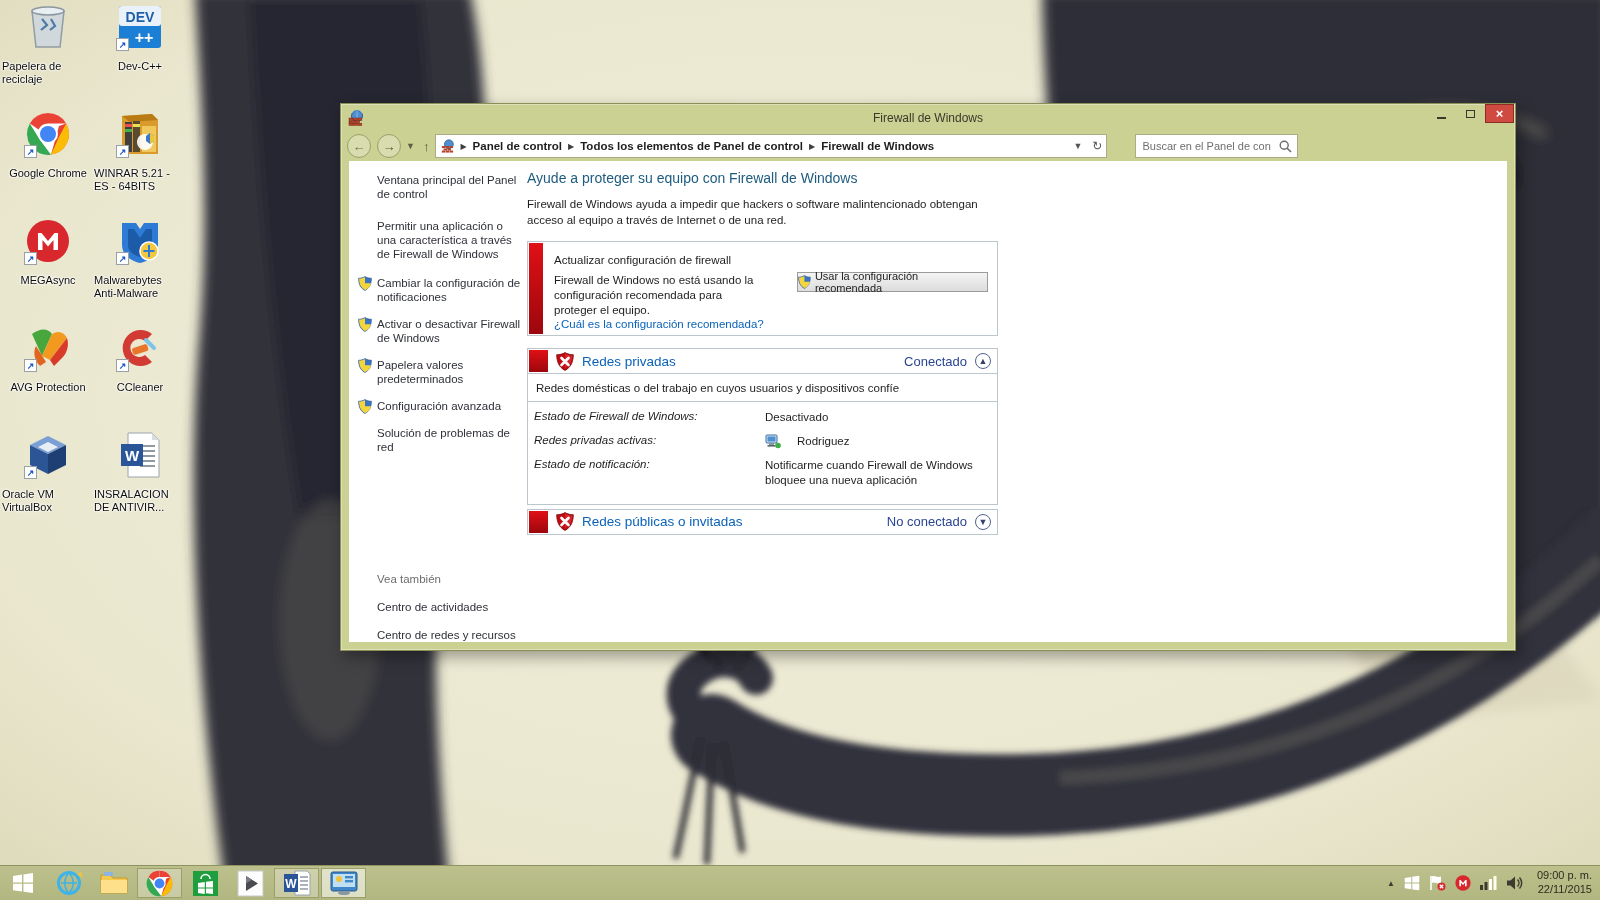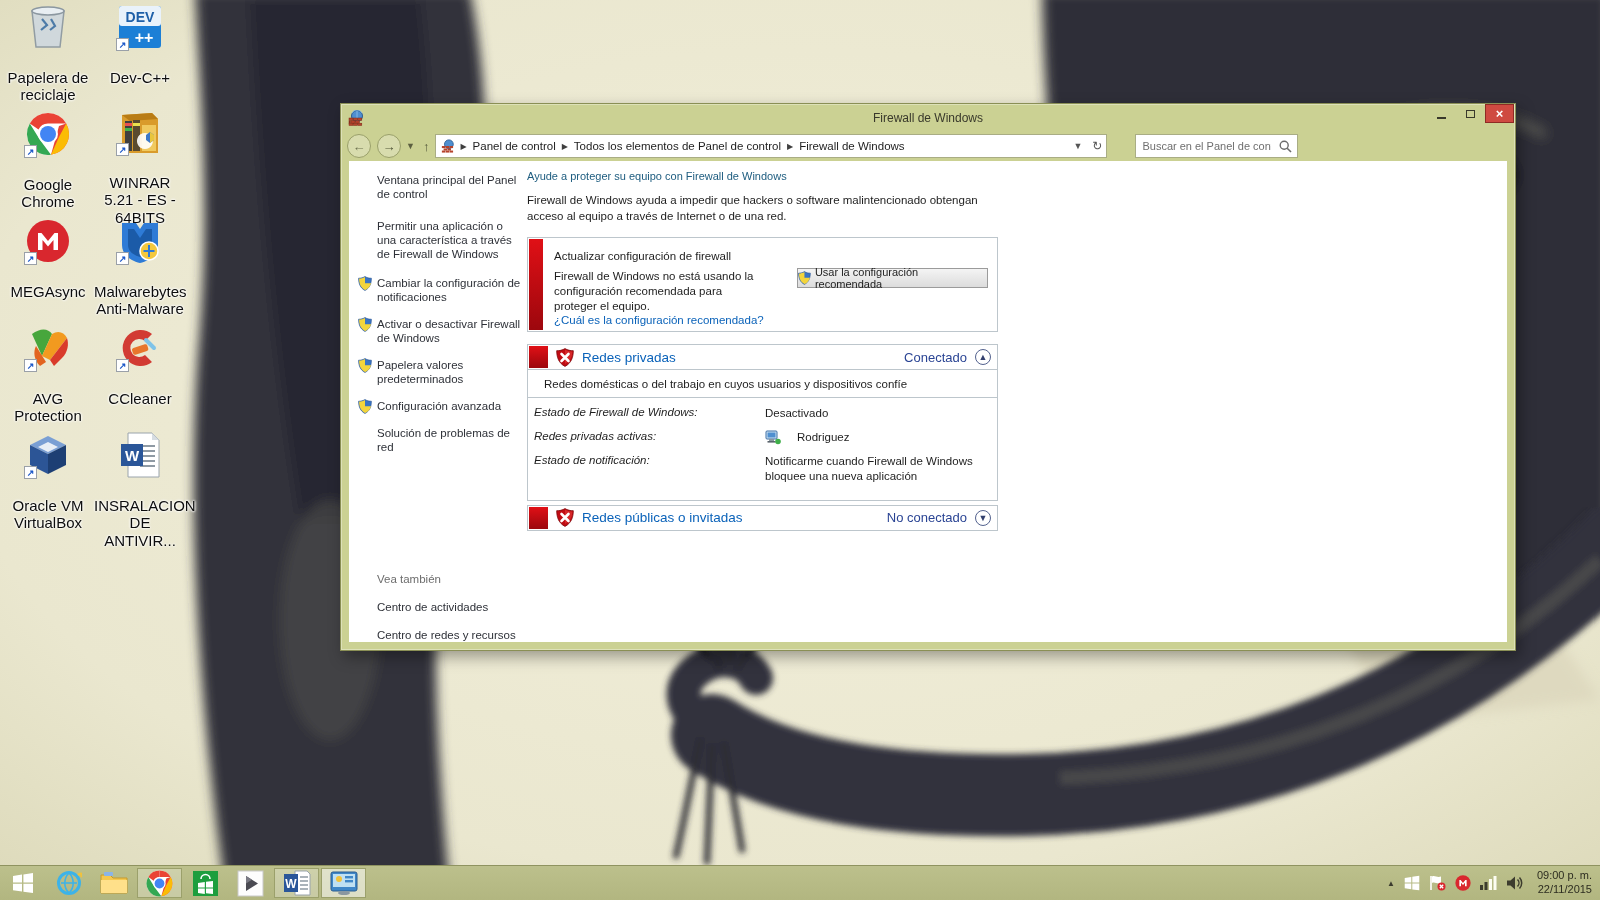--- a/index.html
+++ b/index.html
@@ -7,21 +7,21 @@
   body { font-family:"Liberation Sans", sans-serif; position:relative; background:#ebe8d0; }
 
   
   #wallpaper { position:absolute; inset:0; }
 
   
   .desktop-grid { position:absolute; left:2px; top:4px; display:grid;
     grid-template-columns:92px 92px; grid-auto-rows:107px; }
   .dicon { width:92px; display:flex; flex-direction:column; align-items:center; cursor:default; }
   .dicon .art { width:46px; height:46px; position:relative; display:flex; align-items:center; justify-content:center; }
-  .dicon .lbl { margin-top:19px; font-size:15px; line-height:1.15; text-align:center; color:#0d0d0d;
+  .dicon .lbl { margin-top:10px; font-size:11px; line-height:1.15; color:#0d0d0d;
     text-shadow:0 0 3px #fff,0 0 3px #fff,0 0 2px #fff; max-width:92px; }
   .shortcut { position:absolute; left:-1px; bottom:-1px; width:13px; height:13px; background:#fff;
     border:1px solid #9aa0a8; display:flex; align-items:center; justify-content:center;
     font-size:9px; color:#1a57c8; font-weight:bold; }
 
   
   .window { position:absolute; left:340px; top:103px; width:1176px; height:548px;
     background:#cbd193; border:1px solid #8a8f55; box-shadow:0 0 0 1px rgba(255,255,255,.35) inset, 4px 6px 14px rgba(0,0,0,.35); }
   .titlebar { position:absolute; left:0; top:0; right:0; height:27px; display:flex; align-items:center; }
   .titlebar .app-ico { margin-left:7px; }
@@ -35,21 +35,21 @@
 
   .addr-row { position:absolute; left:0; top:27px; right:0; height:30px; display:flex; align-items:center; }
   .navbtn { width:24px; height:24px; border-radius:50%; border:1px solid #9aa06a; color:#6e7350;
     display:flex; align-items:center; justify-content:center; font-size:13px; margin-left:6px;
     background:rgba(255,255,255,.25); cursor:pointer; }
   .navbtn.fwd { color:#4f5436; }
   .tinybtn { color:#5c6040; font-size:9px; margin-left:5px; cursor:pointer; }
   .upbtn { color:#4f5436; font-size:13px; margin:0 6px 0 8px; cursor:pointer; }
   .crumbbar { flex:0 0 auto; width:672px; height:24px; background:#fff; border:1px solid #a9ad84;
     display:flex; align-items:center; font-size:11.5px; color:#1e1e1e; position:relative; }
-  .crumb { padding:0 4px; cursor:pointer; white-space:nowrap; }
+  .crumb { padding:0 4px; cursor:pointer; white-space:nowrap;font-weight:bold; }
   .crumb-sep { color:#3f3f3f; font-size:8px; padding:0 2px; }
   .crumb-tools { position:absolute; right:4px; display:flex; align-items:center; gap:10px; }
   .crumb-tools .chev { font-size:9px; color:#555; cursor:pointer; }
   .crumb-tools .refresh { font-size:12px; color:#555; cursor:pointer; }
   .searchbox { width:163px; height:24px; background:#fff; border:1px solid #a9ad84; margin-left:28px;
     display:flex; align-items:center; position:relative; }
   .searchbox input { border:none; outline:none; width:135px; font-size:11px; padding-left:6px;
     font-family:"Liberation Sans",sans-serif; color:#333; background:transparent; }
   .searchbox input::placeholder { color:#6f6f6f; }
 
@@ -58,21 +58,21 @@
   
   .sidebar { position:absolute; left:0; top:0; width:178px; bottom:0; padding:12px 6px 0 28px; font-size:11.5px; }
   .side-item { position:relative; color:#2e3138; margin-bottom:13px; line-height:1.22; cursor:pointer; }
   .side-item .shield-ico { position:absolute; left:-19px; top:0; }
   .see-also { position:absolute; left:28px; top:412px; width:140px; font-size:11.5px; }
   .see-also .sa-title { color:#6d6d6d; margin-bottom:15px; }
   .see-also .sa-link { color:#2e3138; margin-bottom:14px; line-height:1.25; cursor:pointer; }
 
   
   .main { position:absolute; left:178px; top:0; width:480px; }
-  .page-heading { margin-top:9px; font-size:11px; color:#1d5c7f; }
+  .page-heading { margin-top:9px; font-size:14px; color:#1d5c7f; }
   .intro { margin-top:11px; font-size:11.5px; color:#1e1e1e; line-height:1.35; width:468px; }
 
   .panel { position:relative; width:471px; border:1px solid #bdc6cc; background:#fff; }
   .redbar { position:absolute; left:1px; top:1px; bottom:1px; width:14px;
     background:linear-gradient(180deg,#e01016,#9c070d); }
   .update-box { margin-top:13px; height:95px; }
   .update-box .ub-title { position:absolute; left:26px; top:12px; font-size:11.5px; color:#1e1e1e; }
   .update-box .ub-msg { position:absolute; left:26px; top:31px; width:205px; font-size:11.5px; color:#1e1e1e; line-height:1.3; }
   .ub-btn { position:absolute; left:269px; top:30px; width:191px; height:20px;
     background:linear-gradient(180deg,#f4f4f4,#dcdcdc); border:1px solid #9b9b9b;
@@ -82,21 +82,21 @@
   .sect { margin-top:12px; height:26px; display:flex; align-items:center; cursor:pointer; }
   .sect .redbar { width:19px; }
   .sect .sect-shield { margin-left:28px; }
   .sect .sect-title { margin-left:8px; font-size:13.5px; color:#0a62b9; }
   .sect .sect-status { position:absolute; right:30px; font-size:13px; color:#2a4494; }
   .sect .sect-chev { position:absolute; right:6px; width:16px; height:16px; border-radius:50%;
     border:1px solid #53628e; color:#33406e; font-size:9px; display:flex; align-items:center;
     justify-content:center; cursor:pointer; background:#fff; }
 
   .desc-row { width:471px; border:1px solid #bdc6cc; border-top:none; height:28px;
-    display:flex; align-items:center; padding-left:16px; font-size:11.5px; color:#1e1e1e; }
+    display:flex; align-items:center; padding-left:8px; font-size:11.5px; color:#1e1e1e; }
   .details { width:471px; border:1px solid #bdc6cc; border-top:none; padding:8px 6px 6px 6px; font-size:11.5px; color:#1e1e1e; }
   .drow { display:flex; margin-bottom:9px; }
   .drow .dlabel { width:231px; flex:0 0 auto;font-style:italic; }
   .drow .dvalue { flex:1; line-height:1.3; }
   .drow .dvalue.with-ico { display:flex; align-items:center; gap:16px; }
   .gap4 { height:4px; }
 
   
   .taskbar { position:absolute; left:0; bottom:0; width:1600px; height:35px;
     background:linear-gradient(180deg,#bcc08c,#b2b680); border-top:1px solid #8f9360;

